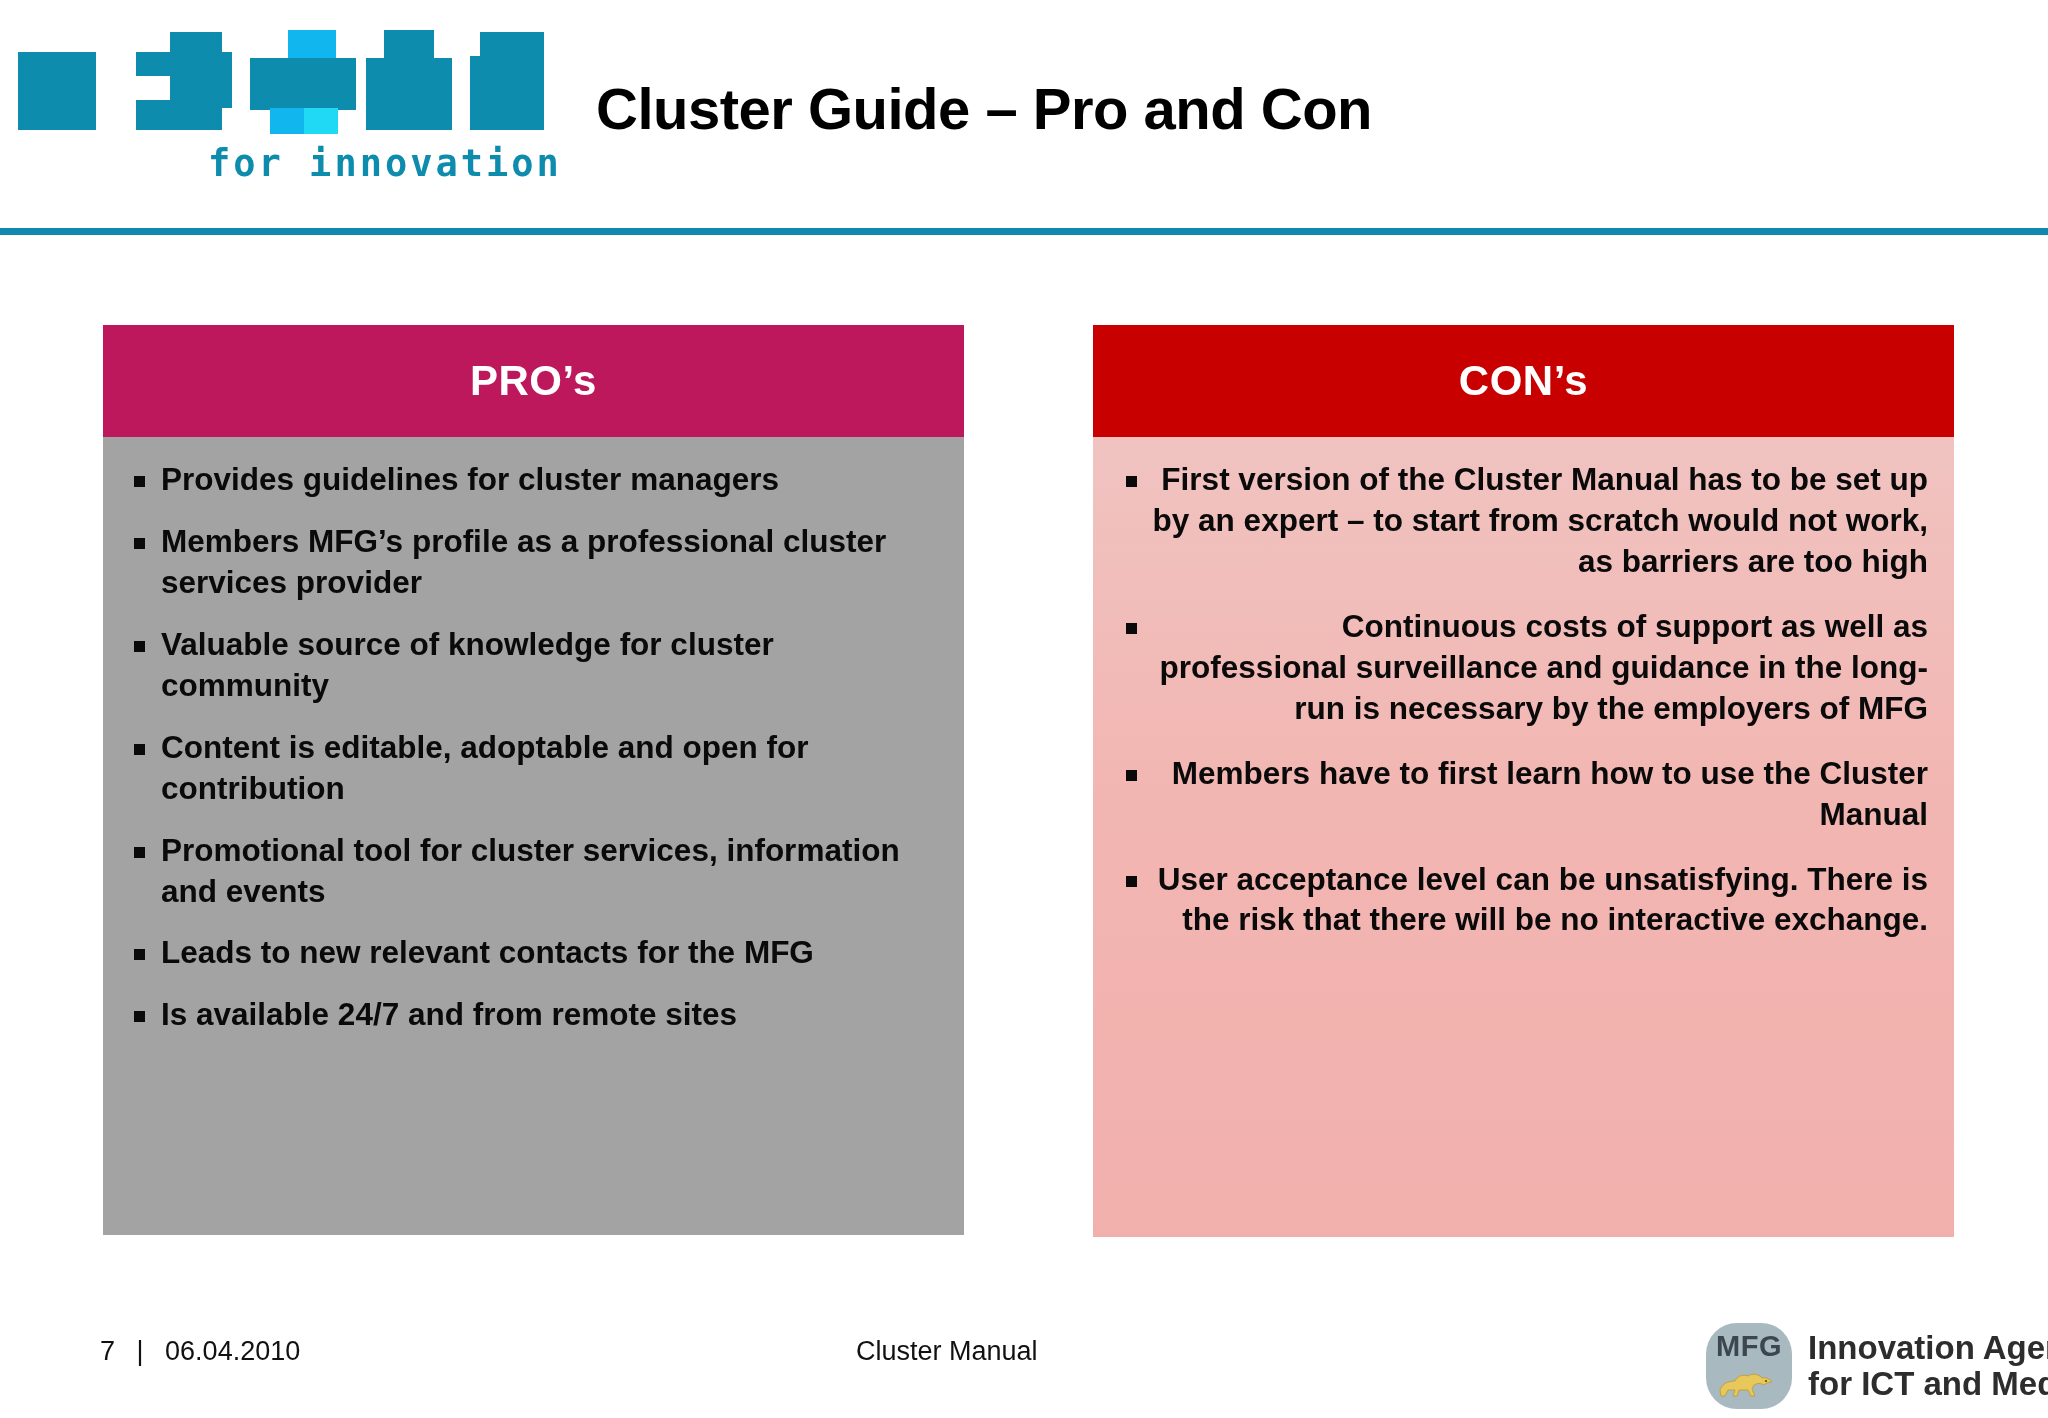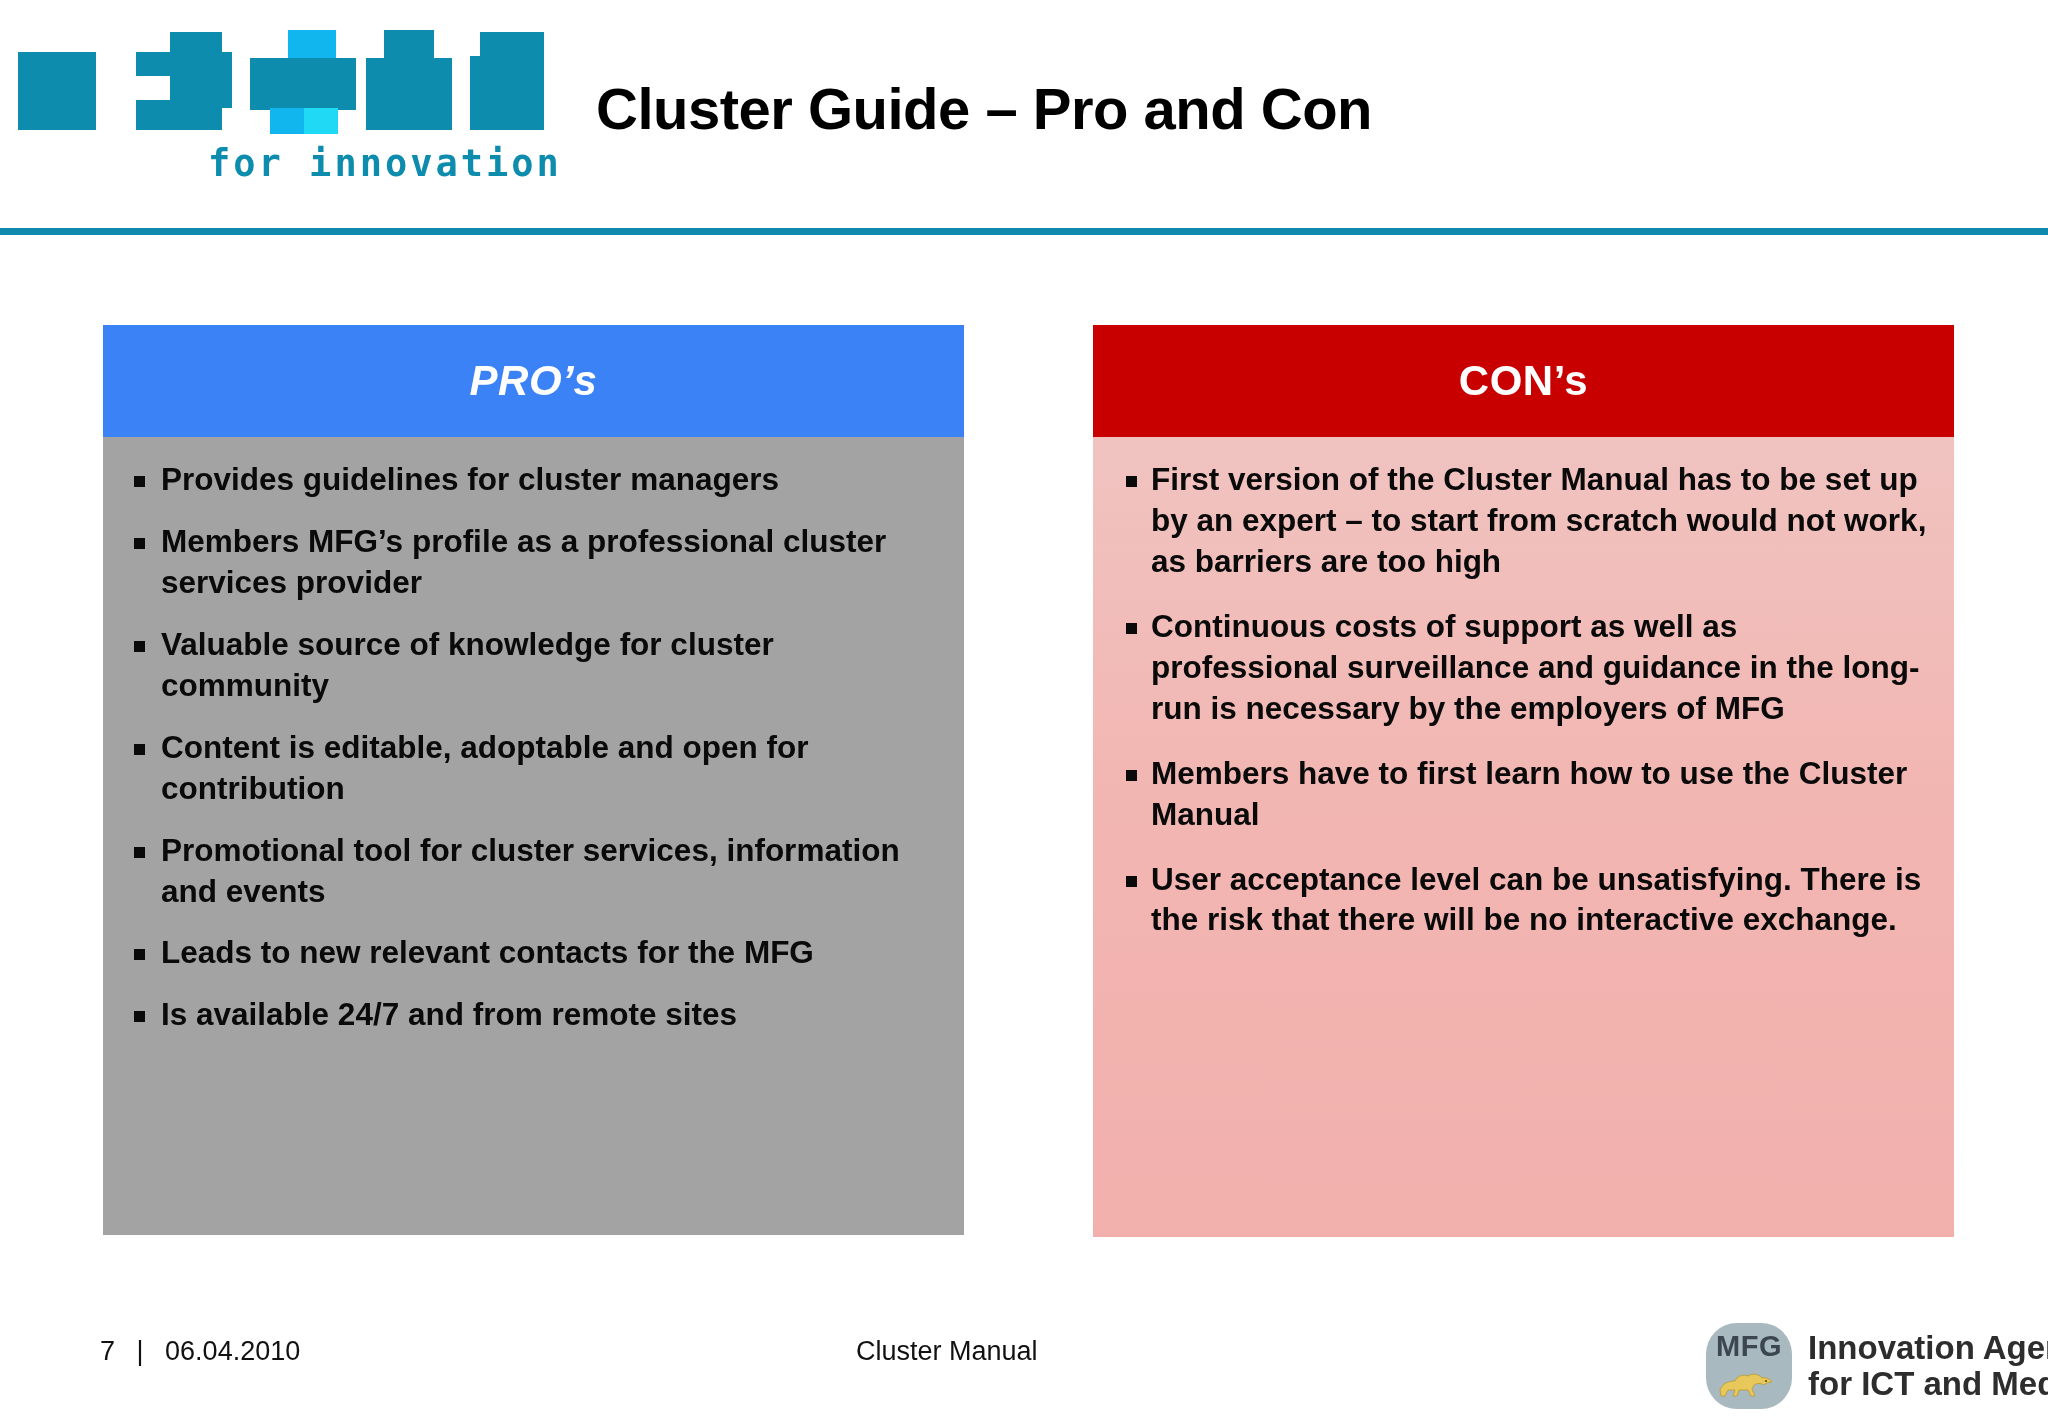--- a/index.html
+++ b/index.html
@@ -81,21 +81,21 @@
   .panel-head {
     height: 112px;
     display: flex;
     align-items: center;
     justify-content: center;
     color: #ffffff;
     font-size: 42px;
     font-weight: 700;
     letter-spacing: 0.5px;
   }
-  .panel-pro .panel-head { background: #3b82f6; font-style: italic; }
+  .panel-pro .panel-head { background: #be185d; }
   .panel-con .panel-head { background: #c80000; }
 
   .panel-body {
     padding: 22px 26px 30px 26px;
     box-sizing: border-box;
   }
   .panel-pro .panel-body {
     background: #a3a3a3;
     min-height: 798px;
   }
@@ -122,21 +122,21 @@
   .bullet-item::before {
     content: "";
     position: absolute;
     left: 5px;
     top: 17px;
     width: 11px;
     height: 11px;
     background: #0a0a0a;
   }
   .panel-pro .bullet-item { margin-bottom: 21px; }
-  .panel-con .bullet-item { margin-bottom: 24px; padding-left: 32px; }
+  .panel-con .bullet-item { margin-bottom: 24px; padding-left: 32px; text-align: right; }
   .panel-con .bullet-item::before { left: 7px; }
 
   
   .panel-pro .bullet-item { text-indent: 0; }
   .panel-pro .bullet-item { padding-left: 32px; }
 
   
   .footer {
     position: absolute;
     left: 0;

